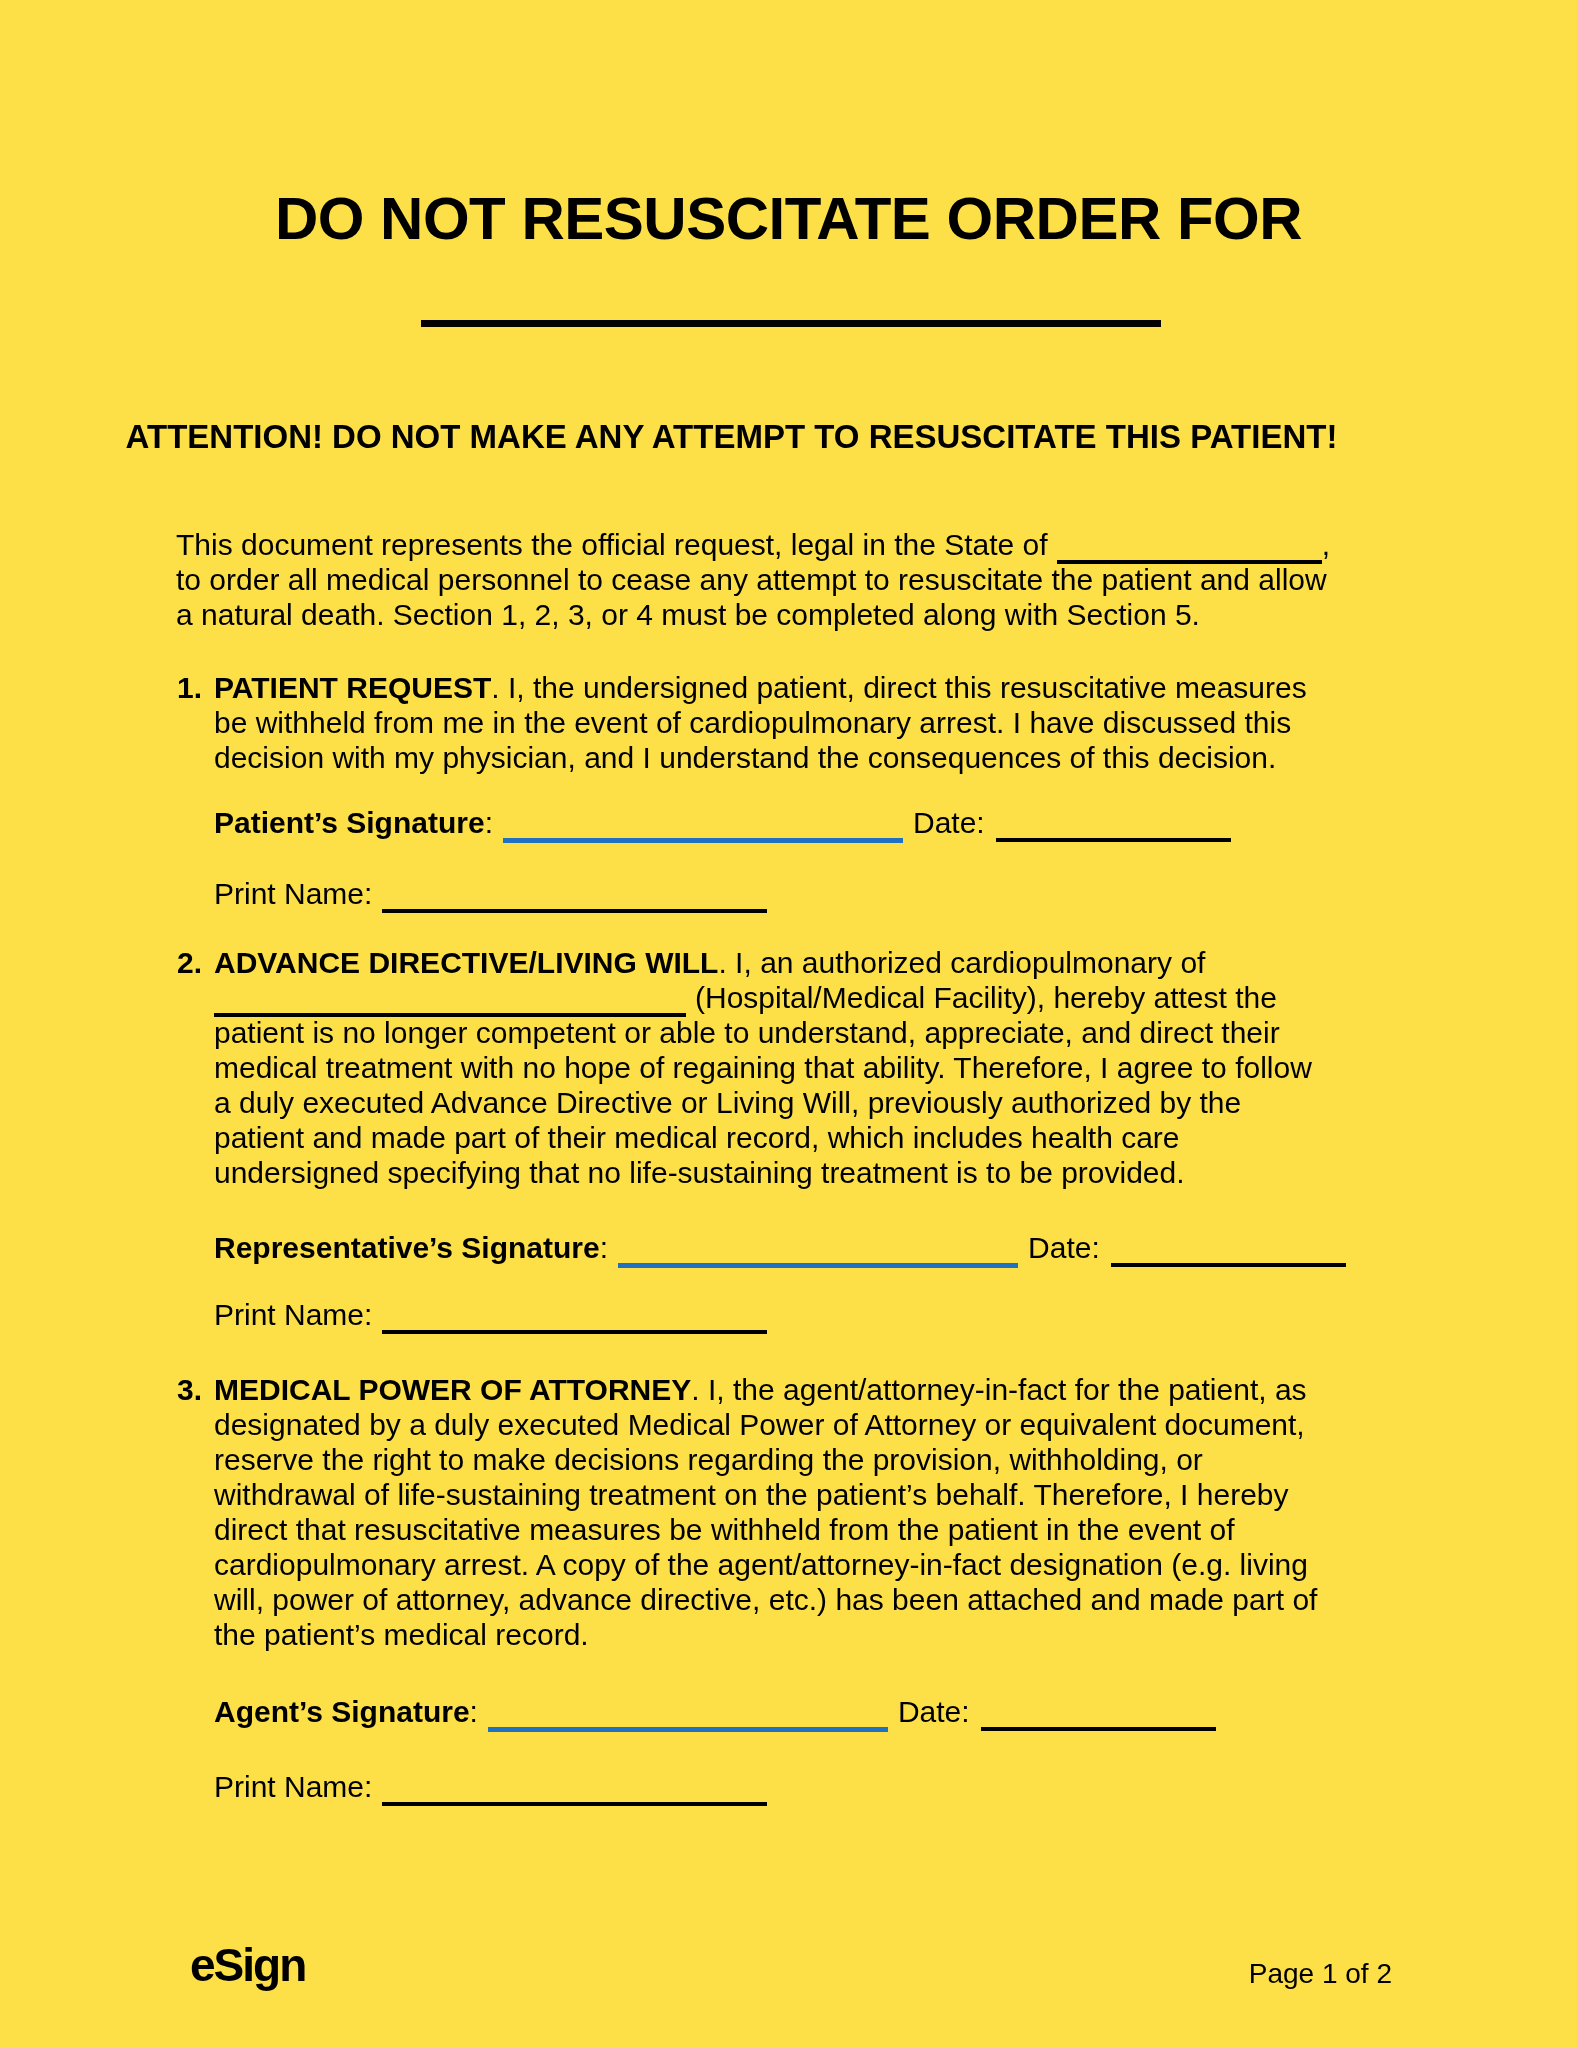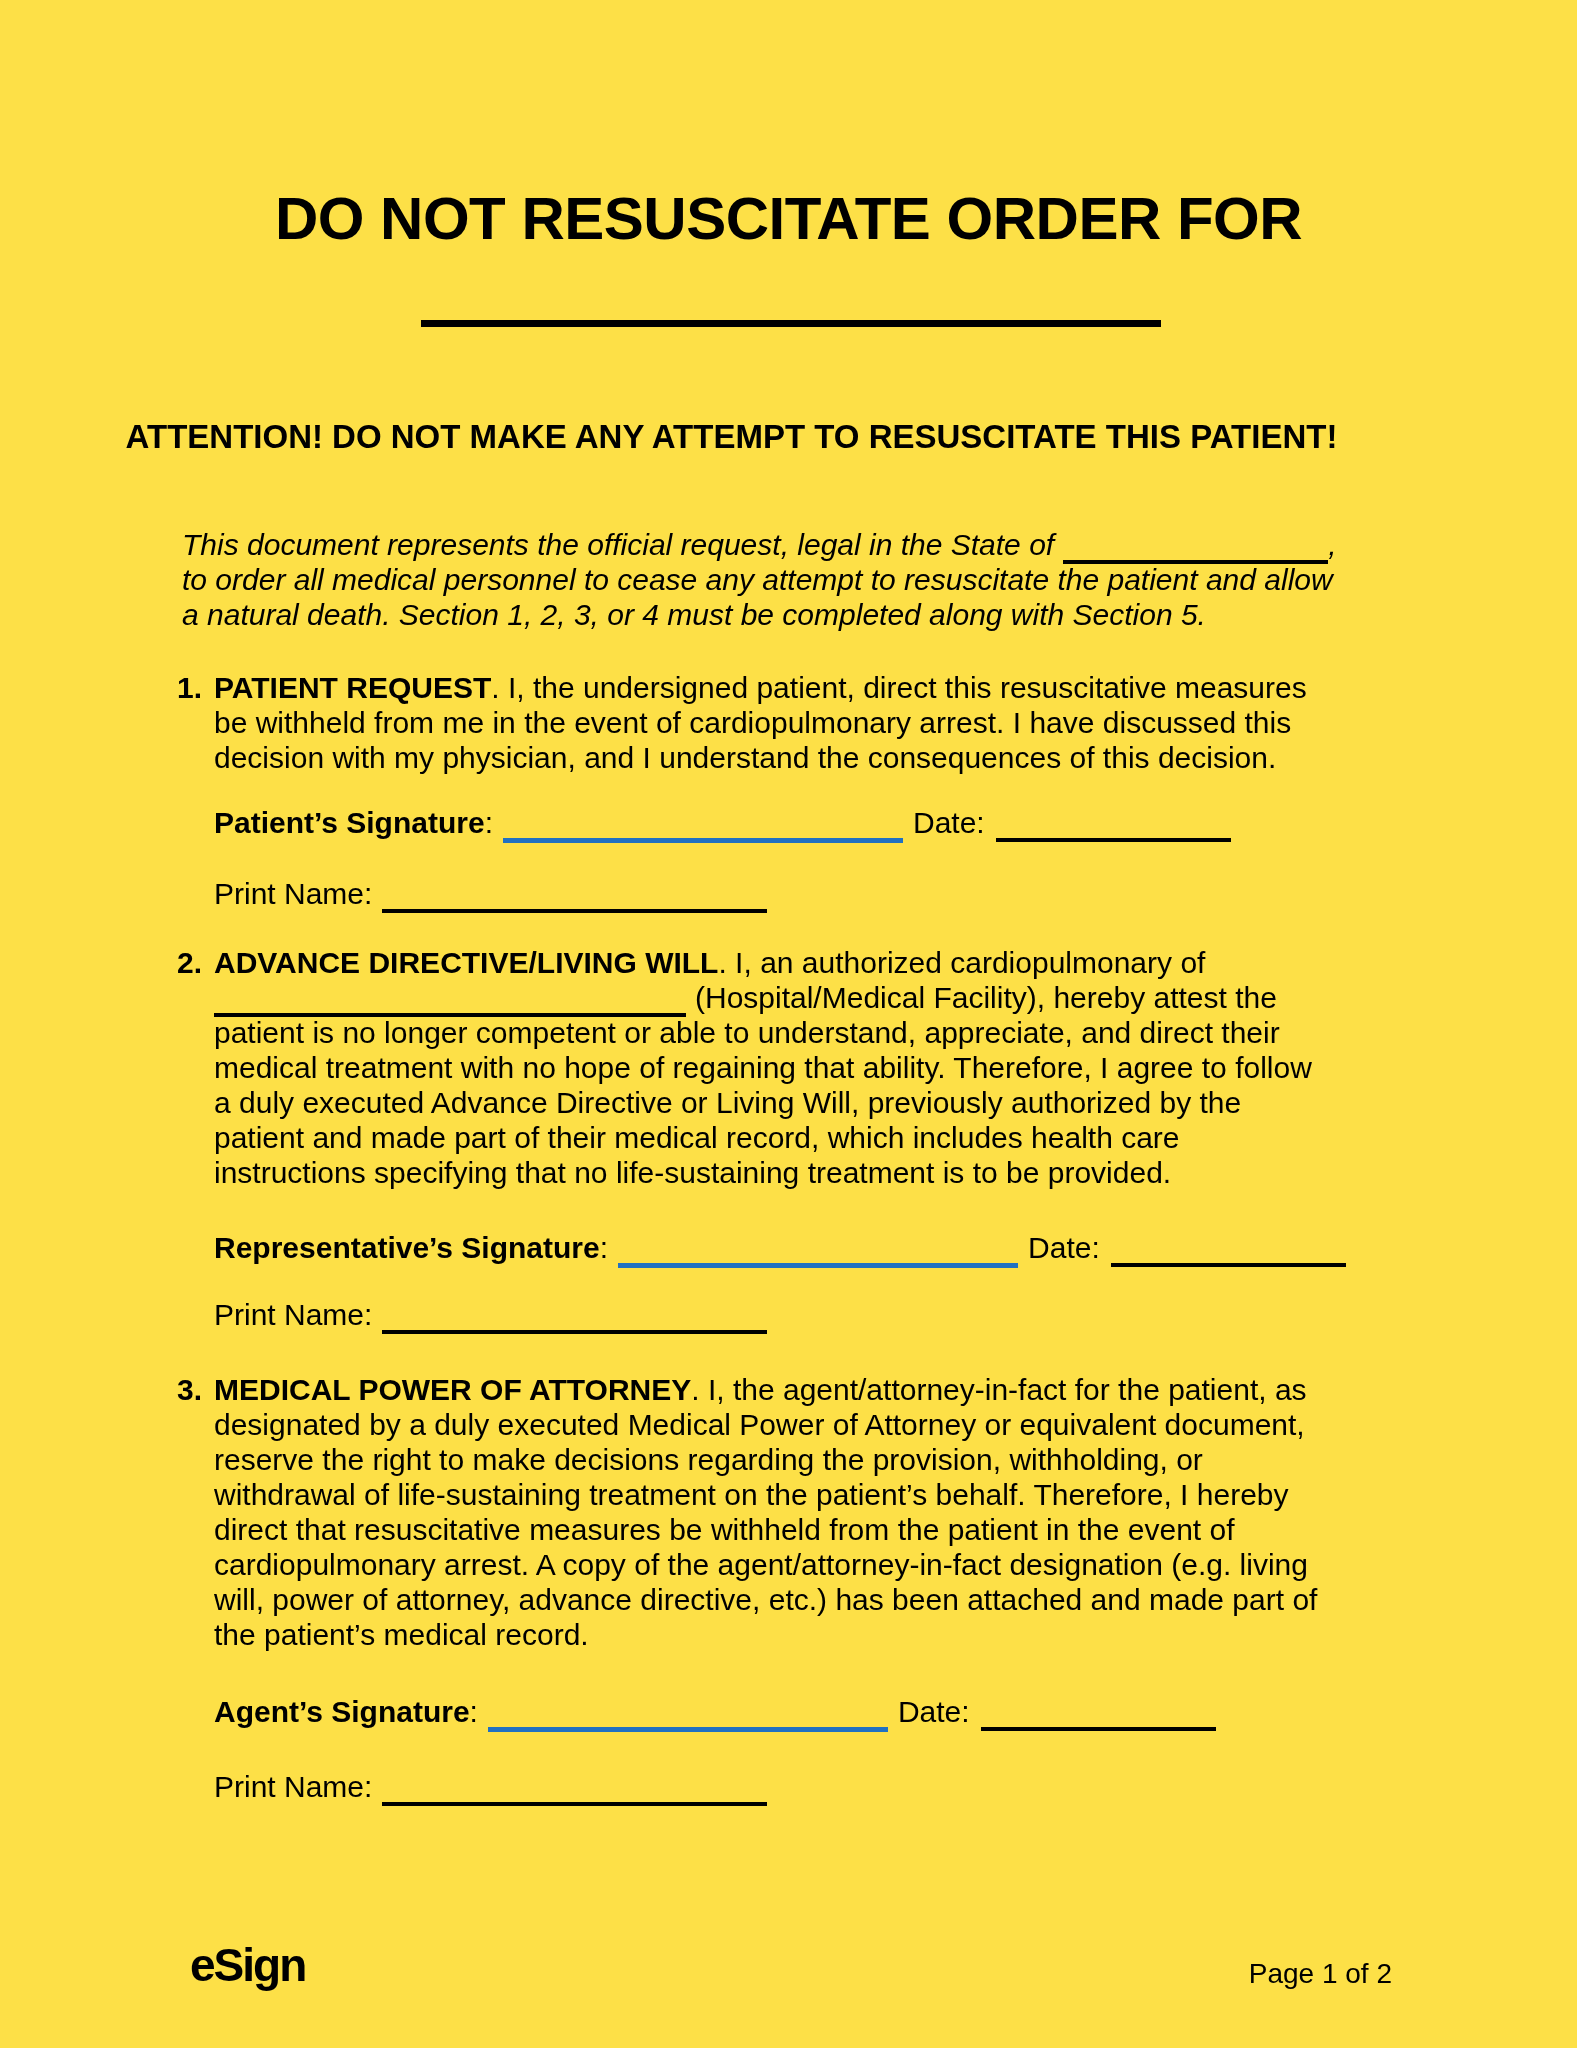--- a/index.html
+++ b/index.html
@@ -33,21 +33,21 @@
   }
   .attention {
     position: absolute;
     top: 417px; left: 0; width: 1463px;
     text-align: center;
     font-weight: bold;
     font-size: 33px;
     line-height: 40px;
     white-space: nowrap;
   }
-  .block { position: absolute; left: 182px; font-style: italic; }
+  .block { position: absolute; left: 176px; }
   .section { position: absolute; left: 214px; }
   .num { position: absolute; left: -37px; font-weight: bold; }
   .line { white-space: nowrap; height: 35px; }
   .row { position: absolute; left: 214px; white-space: nowrap; height: 35px; }
   .bold { font-weight: bold; }
   .blank {
     display: inline-block;
     height: 0;
     border-bottom: 4px solid #000000;
     vertical-align: -9px;
@@ -109,21 +109,21 @@
   </div>
 
   <div class="section" style="top:945px">
     <span class="num">2.</span>
     <div class="line"><span class="bold">ADVANCE DIRECTIVE/LIVING WILL</span><span>. I, an authorized cardiopulmonary of</span></div>
     <div class="line"><span class="blank hospital-blank"></span><span class="after-blank">(Hospital/Medical Facility), hereby attest the</span></div>
     <div class="line">patient is no longer competent or able to understand, appreciate, and direct their</div>
     <div class="line">medical treatment with no hope of regaining that ability. Therefore, I agree to follow</div>
     <div class="line">a duly executed Advance Directive or Living Will, previously authorized by the</div>
     <div class="line">patient and made part of their medical record, which includes health care</div>
-    <div class="line">instructions specifying that no life-sustaining treatment is to be provided.</div>
+    <div class="line">undersigned specifying that no life-sustaining treatment is to be provided.</div>
   </div>
 
   <div class="row" style="top:1230px">
     <span class="bold">Representative’s Signature</span><span>:</span><span class="blank sig-blank"></span><span class="date-label">Date:</span><span class="blank date-blank"></span>
   </div>
   <div class="row" style="top:1297px">
     <span>Print Name:</span><span class="blank print-blank"></span>
   </div>
 
   <div class="section" style="top:1372px">

